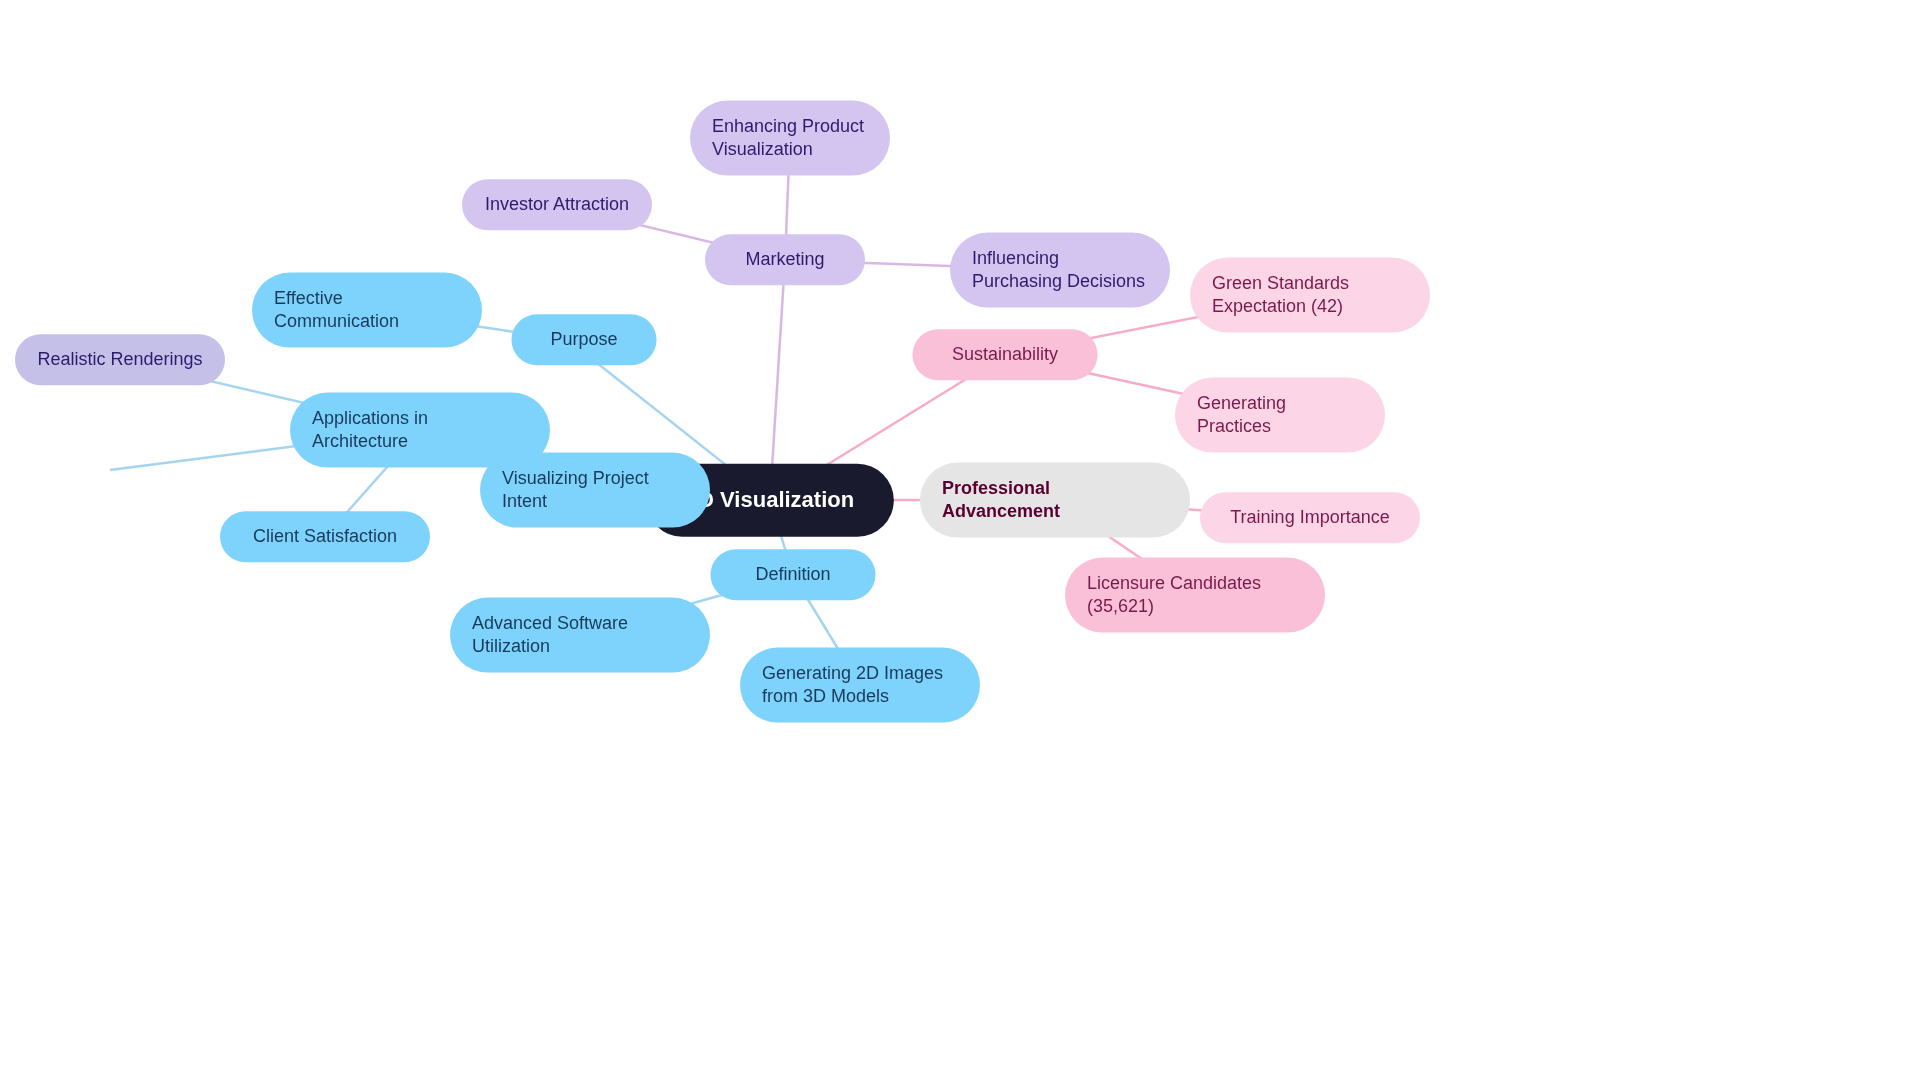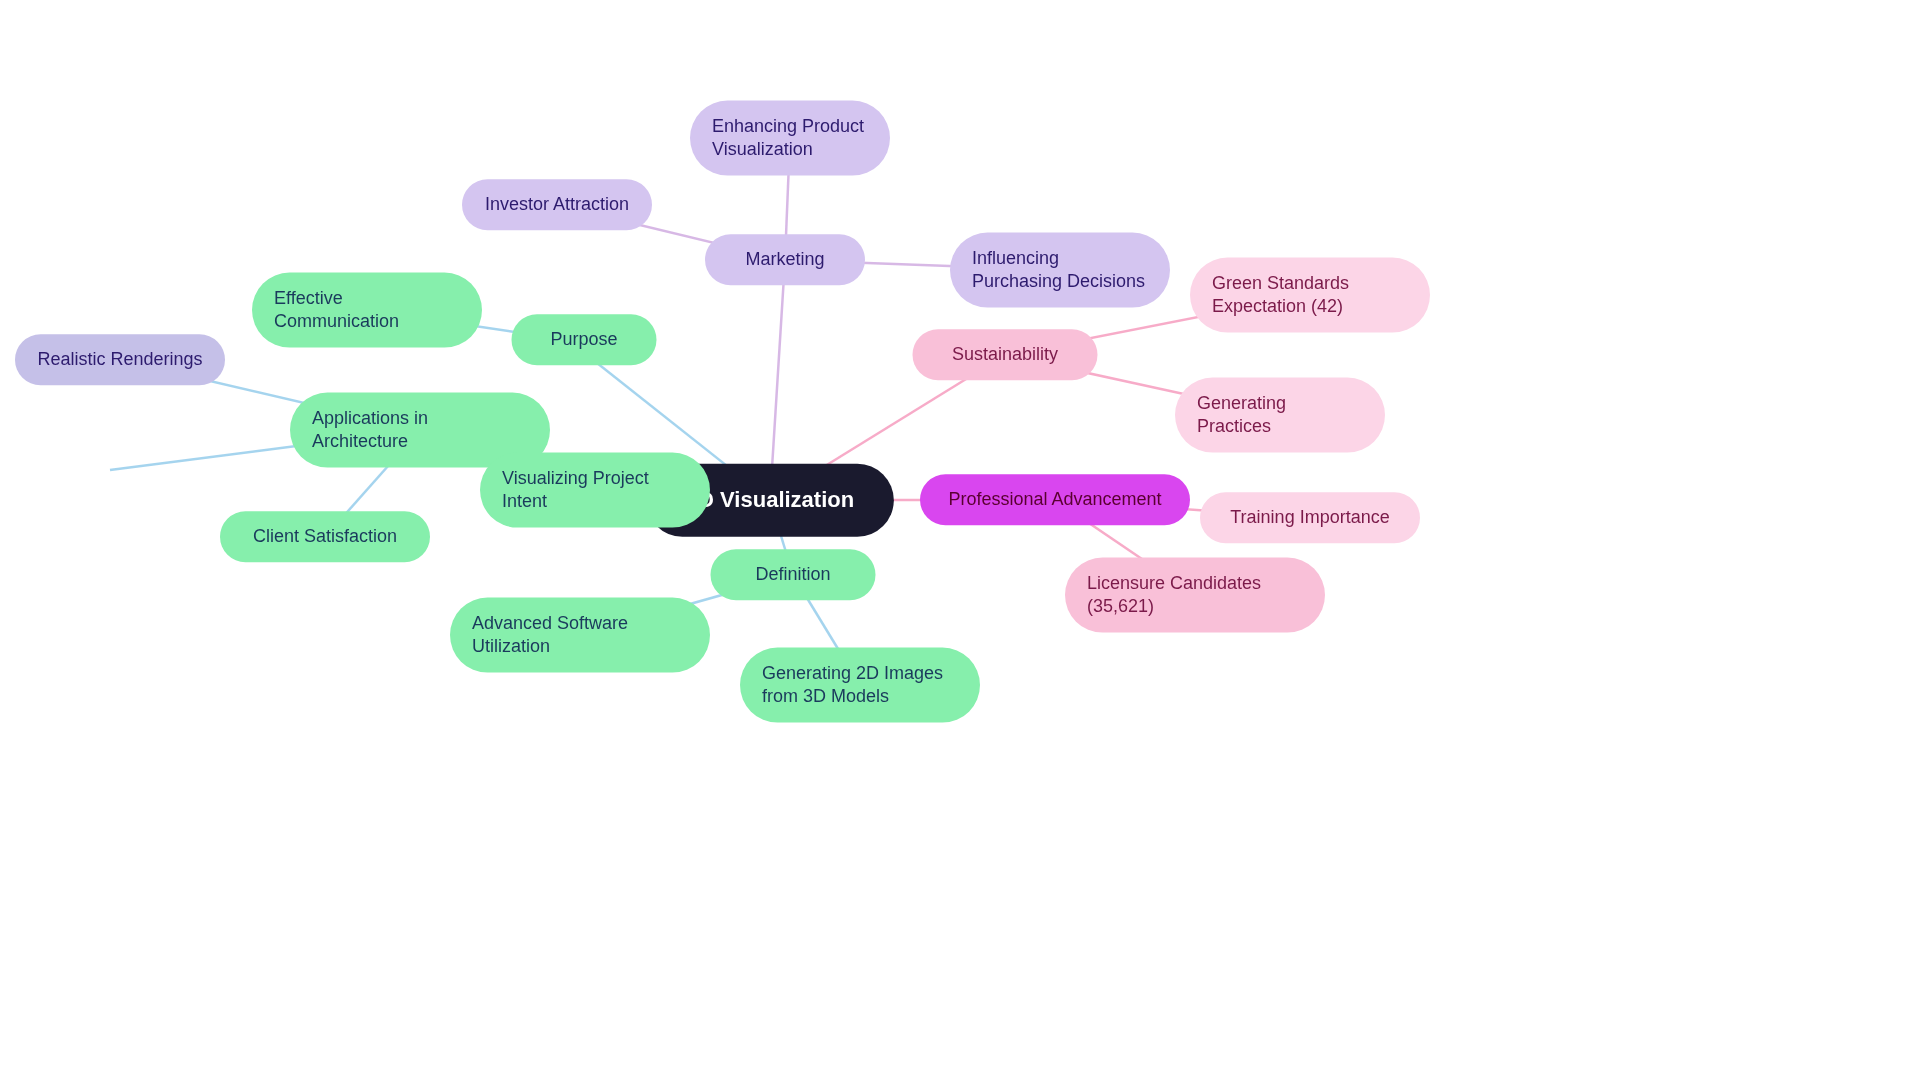--- a/index.html
+++ b/index.html
@@ -39,38 +39,38 @@
     .node-center {
       background: #1a1a2e;
       color: #ffffff;
       font-size: 22px;
       font-weight: 600;
       padding: 22px 40px;
       border-radius: 50px;
       min-width: 220px;
     }
     .node-blue-light {
-      background: #86efac;
+      background: #7dd3fc;
       color: #1a3a5c;
       border: none;
     }
     .node-purple-light {
       background: #d4c5f0;
       color: #2d1b6e;
       border: none;
     }
     .node-pink-light {
       background: #f9c0d8;
       color: #7b1a4a;
       border: none;
     }
     .node-pink-medium {
-      background: #d946ef;
+      background: #e5e5e5;
       color: #5a0030;
-      font-weight: 400;
+      font-weight: 700;
     }
     .node-lavender {
       background: #c5c0e8;
       color: #2d1b6e;
     }
     .node-pink-pale {
       background: #fcd5e7;
       color: #7b1a4a;
     }
   </style>

